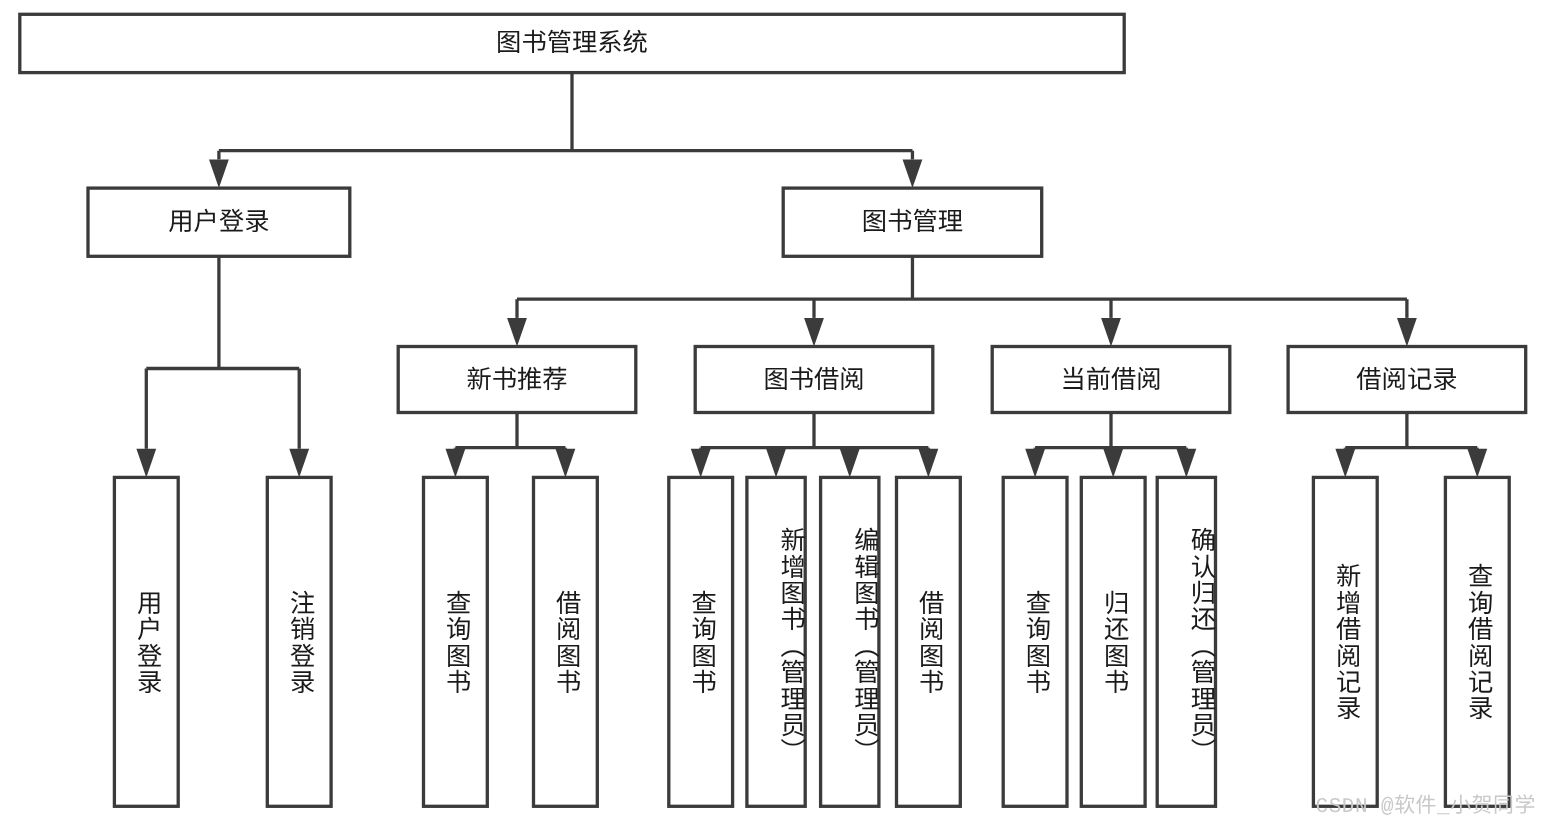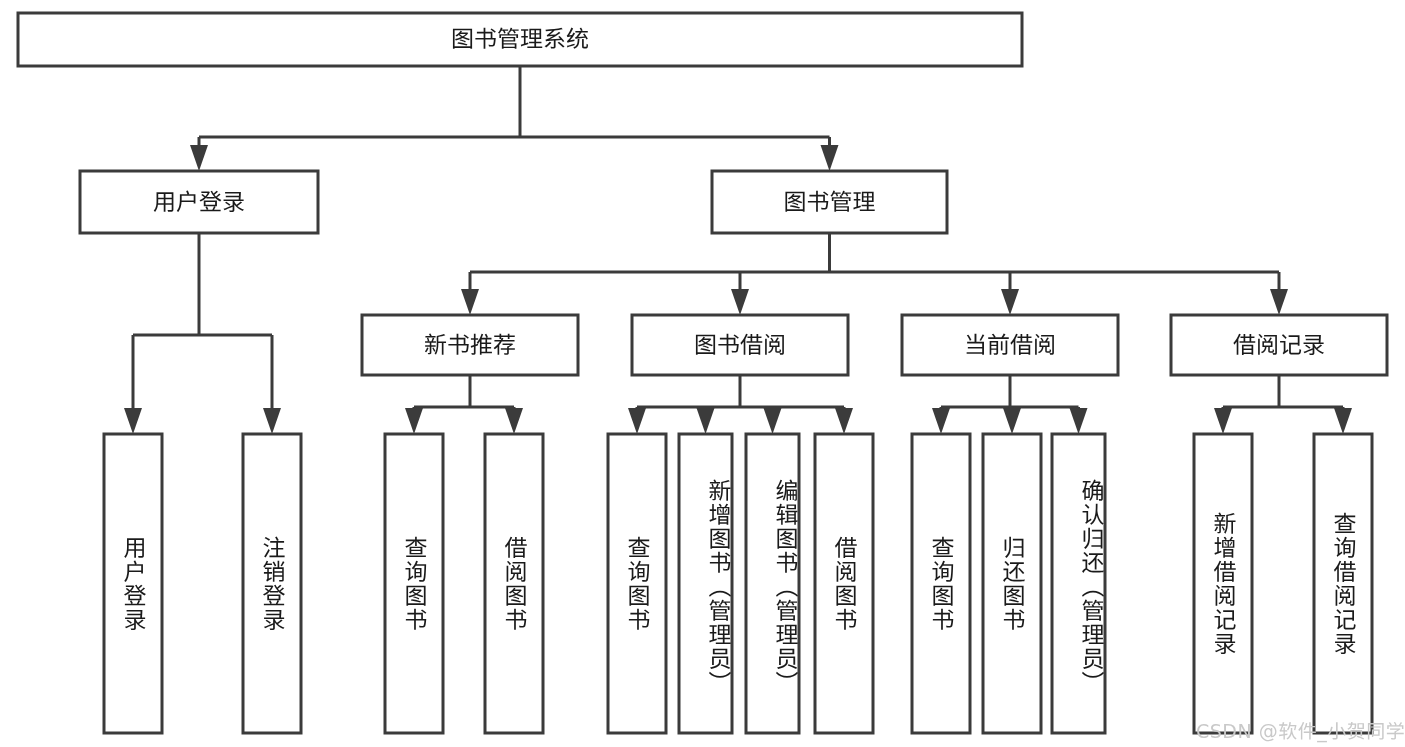--- a/index.html
+++ b/index.html
@@ -176,15 +176,15 @@
       <div class="node-label-v" style="left: 679px; top: 434px; width: 53px; height: 299px; align-items: flex-start; padding-top: 6px; box-sizing: border-box;">新增图书（管理员）</div>
       <div class="node-label-v" style="left: 746px; top: 434px; width: 53px; height: 299px; align-items: flex-start; padding-top: 6px; box-sizing: border-box;">编辑图书（管理员）</div>
       <div class="node-label-v" style="left: 815px; top: 434px; width: 58px; height: 299px;">借阅图书</div>
       <div class="node-label-v" style="left: 912px; top: 434px; width: 58px; height: 299px;">查询图书</div>
       <div class="node-label-v" style="left: 983px; top: 434px; width: 58px; height: 299px;">归还图书</div>
       <div class="node-label-v" style="left: 1052px; top: 434px; width: 53px; height: 299px; align-items: flex-start; padding-top: 6px; box-sizing: border-box;">确认归还（管理员）</div>
       <div class="node-label-v" style="left: 1194px; top: 434px; width: 58px; height: 299px;">新增借阅记录</div>
       <div class="node-label-v" style="left: 1314px; top: 434px; width: 58px; height: 299px;">查询借阅记录</div>
     </div>
 
-  <div class="watermark" style="left: 1196px; top: 716px;">CSDN @软件_小贺同学</div>
+  <div class="watermark" style="left: 1196px; top: 716px; font-family: Liberation Mono, monospace;">CSDN @软件_小贺同学</div>
 
 </div>
 
 </body></html>

